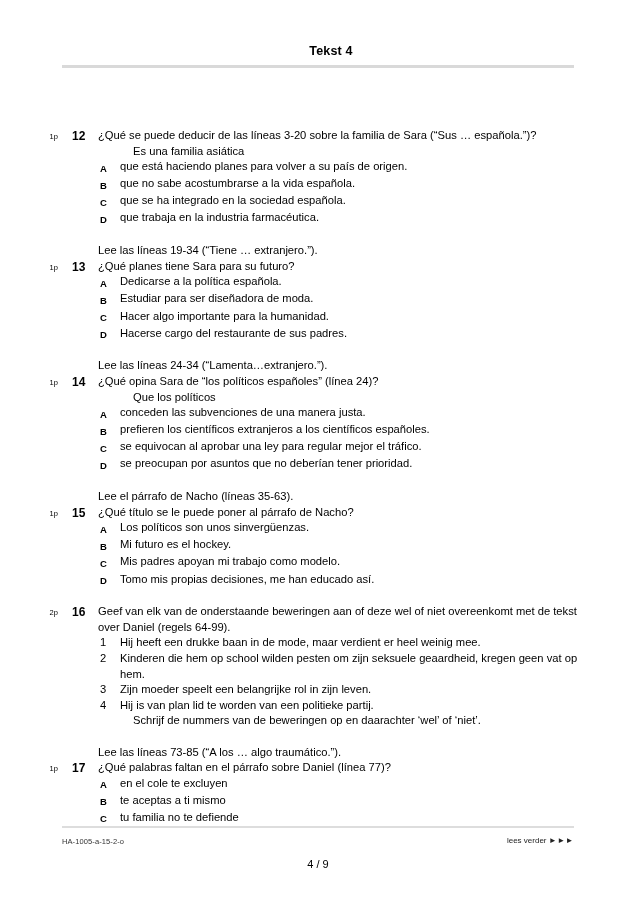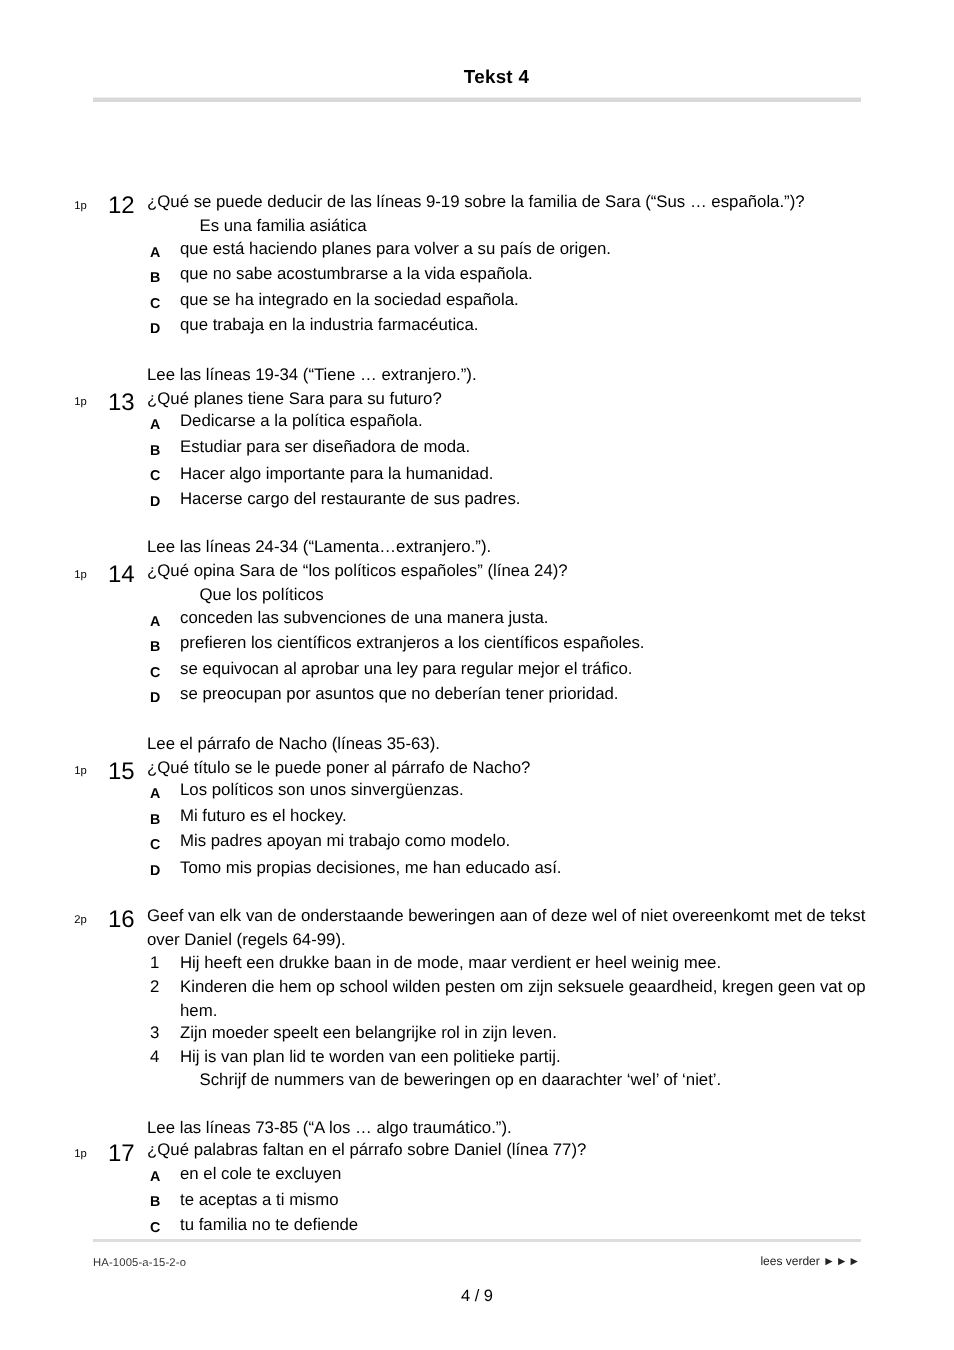--- a/index.html
+++ b/index.html
@@ -76,22 +76,22 @@
     padding-right: 0;
     padding-top: 4px;
     margin-left: 28px;
     letter-spacing: 0.1px;
   }
   .qnum {
     width: 26px;
     min-width: 26px;
     text-align: left;
     padding-left: 14px;
-    font-size: 16px;
-    font-weight: normal;
+    font-size: 12px;
+    font-weight: bold;
     padding-top: 1px;
   }
   .qtext {
     flex: 1;
     font-size: 11.2px;
     line-height: 15.6px;
     padding-right: 48px;
   }
 
   
@@ -196,21 +196,21 @@
     <div class="header-title">Tekst 4</div>
     <div class="header-rule"></div>
   </div>
 
   <div class="content">
       <div class="qblock">
         <div class="q-row">
           <div class="points">1p</div>
           <div class="qnum">12</div>
           <div class="qtext">
-            <div>¿Qué se puede deducir de las líneas 9-19 sobre la familia de Sara (“Sus … española.”)?</div>
+            <div>¿Qué se puede deducir de las líneas 3-20 sobre la familia de Sara (“Sus … española.”)?</div>
             <div class="sub-stem">Es una familia asiática</div>
             <ul class="options">
               <li class="option">
                 <span class="opt-letter">A</span>
                 <span class="opt-text">que está haciendo planes para volver a su país de origen.</span>
               </li>
               <li class="option">
                 <span class="opt-letter">B</span>
                 <span class="opt-text">que no sabe acostumbrarse a la vida española.</span>
               </li>

